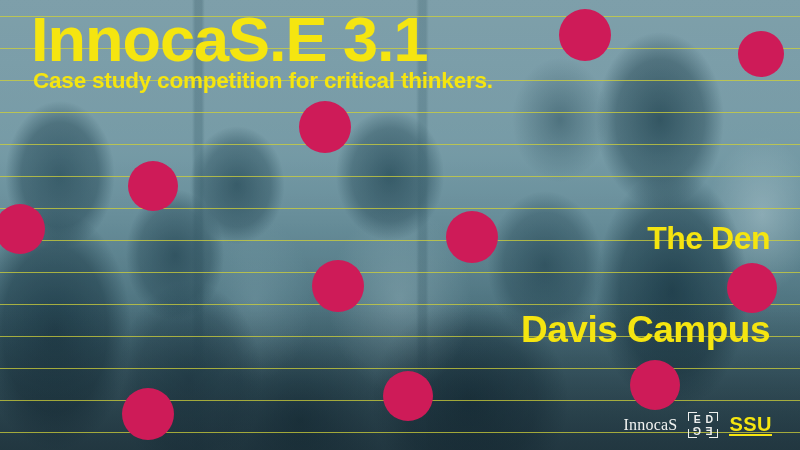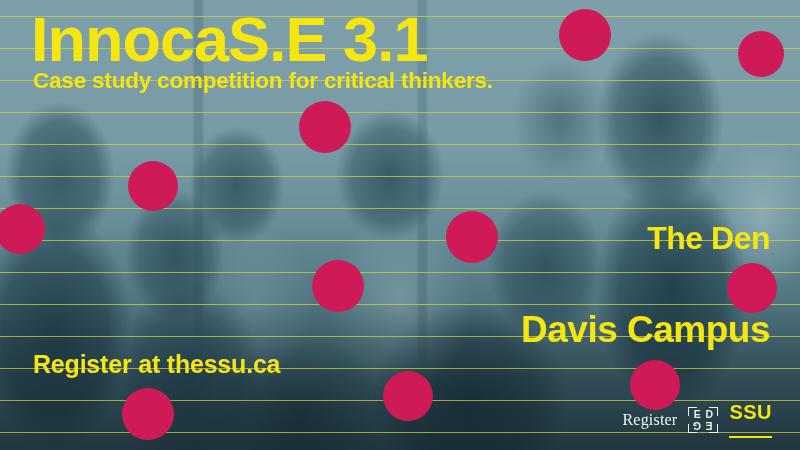--- a/index.html
+++ b/index.html
@@ -105,21 +105,21 @@
     position:absolute; inset:2px 3px;
     display:grid; grid-template-columns:1fr 1fr; grid-template-rows:1fr 1fr;
     color:#eef0ee; font-size:10.5px; font-weight:bold; line-height:1;
   }
   #edge-mark .grid span { display:flex; align-items:center; justify-content:center; }
   #edge-mark .flip { transform:rotate(180deg); }
 
   #ssu-wordmark {
     color:#f5e510; font-size:20px; font-weight:bold;
     letter-spacing:.5px; border-bottom:2.2px solid #f5e510;
-    padding-bottom:14px; line-height:1;
+    padding-bottom:0; line-height:1;
   }
 </style>
 </head>
 <body>
 
 <div id="poster">
 
   <div class="photo-layer"></div>
   <div class="duotone-wash"></div>
   <div class="shade-bottom"></div>
@@ -154,24 +154,23 @@
       <div class="dot" style="left: 383px; top: 371px; width: 50px; height: 50px; background: rgb(206, 27, 88);"></div>
       <div class="dot" style="left: 122px; top: 388px; width: 52px; height: 52px; background: rgb(206, 27, 88);"></div>
     </div>
 
   <div class="tx" id="title">InnocaS.E 3.1</div>
   <div class="tx" id="subtitle">Case study competition for critical thinkers.</div>
 
   <div class="tx tx-right" id="venue">The Den</div>
   <div class="tx tx-right" id="campus">Davis Campus</div>
 
-  <div class="tx" id="register">Register at thessu.ca</div>
 
   <div id="logo-bar">
-    <div id="sheridan-wordmark">Register</div>
+    <div id="sheridan-wordmark">InnocaS</div>
 
     <div id="edge-mark">
       <span class="bracket br-tl"></span>
       <span class="bracket br-tr"></span>
       <span class="bracket br-bl"></span>
       <span class="bracket br-br"></span>
       <div class="grid">
         <span>E</span>
         <span>D</span>
         <span class="flip">G</span>

